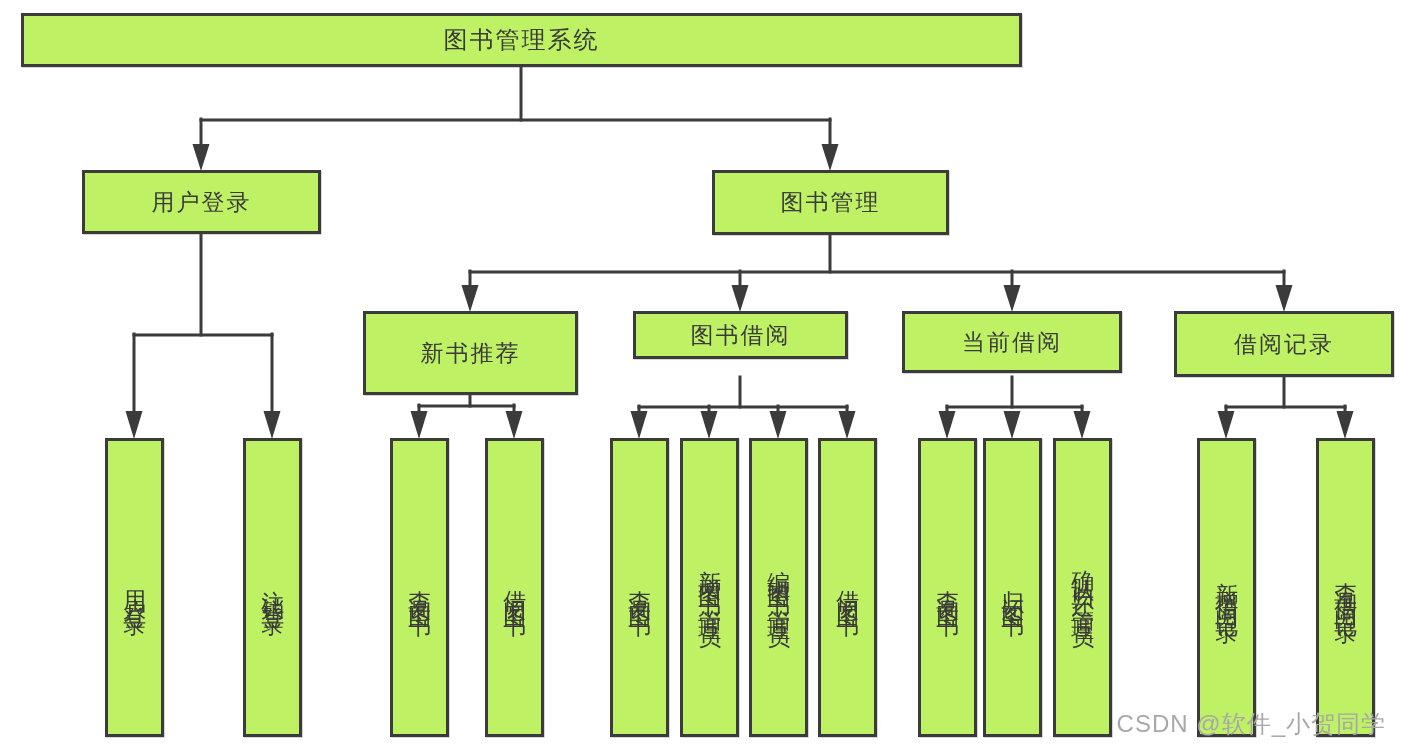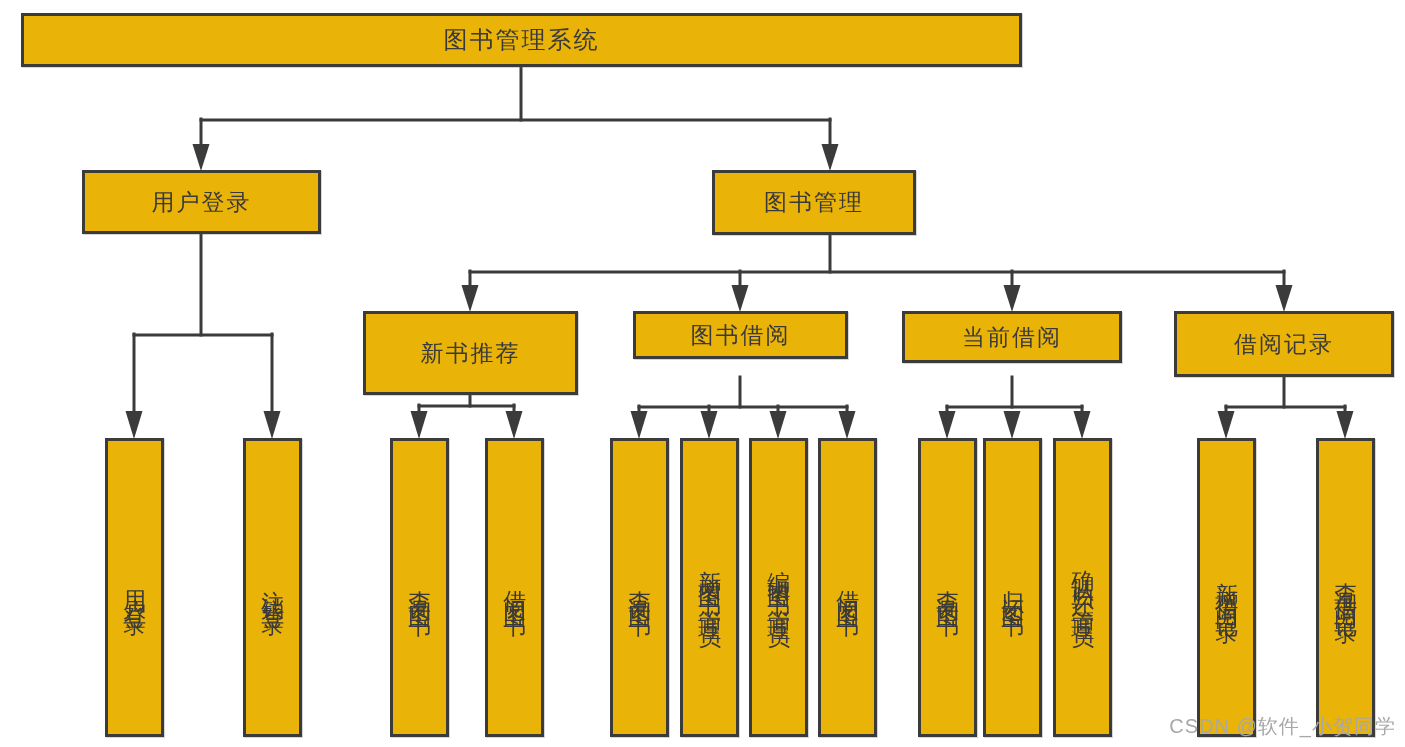--- a/index.html
+++ b/index.html
@@ -13,21 +13,21 @@
   }
   .connectors {
     position: absolute;
     left: 0; top: 0;
     width: 1405px; height: 747px;
   }
   .box {
     position: absolute;
     box-sizing: border-box;
     border: 3px solid #3b3b3b;
-    background: #eab308;
+    background: #bef264;
     color: #3a3a3a;
     display: flex;
     align-items: center;
     justify-content: center;
     box-shadow: 1px 1px 0 rgba(90,90,90,0.25);
   }
   .h-box {
     font-size: 23px;
     letter-spacing: 2px;
     white-space: nowrap;
@@ -37,43 +37,43 @@
     text-orientation: mixed;
     font-size: 23px;
     letter-spacing: 8px;
     line-height: 1.1;
     top: 438px;
     width: 59px;
     height: 299px;
   }
   .root-box   { left: 21px;  top: 13px;  width: 1001px; height: 54px; font-size: 24px; }
   .n-user     { left: 82px;  top: 170px; width: 239px;  height: 64px; }
-  .n-bookmgmt { left: 712px; top: 170px; width: 204px;  height: 65px; }
+  .n-bookmgmt { left: 712px; top: 170px; width: 237px;  height: 65px; }
   .n-newbook  { left: 363px; top: 311px; width: 215px;  height: 84px; }
   .n-borrow   { left: 633px; top: 311px; width: 215px;  height: 48px; }
-  .n-current  { left: 902px; top: 311px; width: 220px;  height: 52px; }
+  .n-current  { left: 902px; top: 311px; width: 220px;  height: 62px; }
   .n-records  { left: 1174px;top: 311px; width: 220px;  height: 66px; }
   .lf-1  { left: 105px; }
   .lf-2  { left: 243px; }
   .lf-3  { left: 390px; }
   .lf-4  { left: 485px; }
   .lf-5  { left: 610px; }
   .lf-6  { left: 680px; }
   .lf-7  { left: 749px; }
   .lf-8  { left: 818px; }
   .lf-9  { left: 918px; }
   .lf-10 { left: 983px; }
   .lf-11 { left: 1053px; }
   .lf-12 { left: 1197px; }
   .lf-13 { left: 1316px; }
   .watermark {
     position: absolute;
-    right: 9px;
+    right: 19px;
     bottom: 7px;
-    font-size: 20px;
+    font-size: 24px;
     color: #a8a8a8;
     letter-spacing: 1px;
     white-space: nowrap;
   }
 </style>
 </head>
 <body>
 
 <div class="stage">
 

